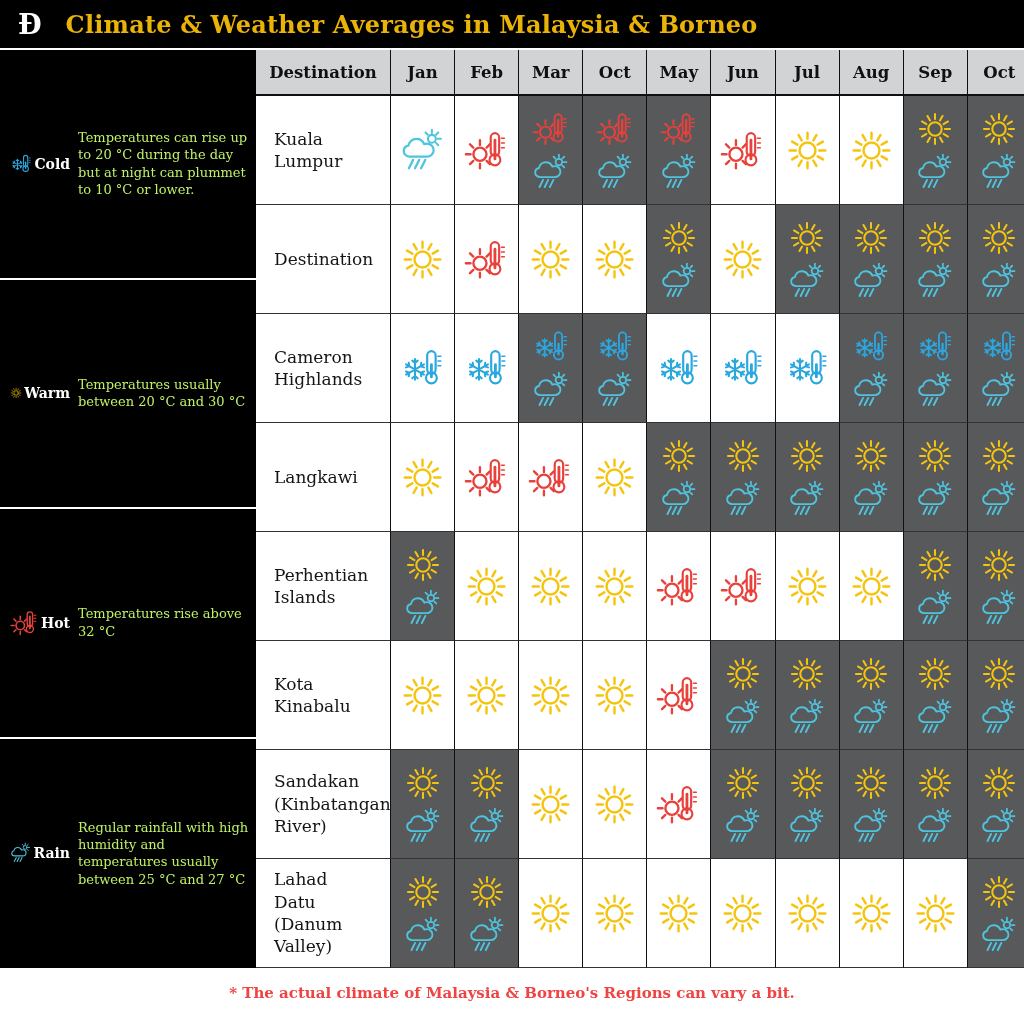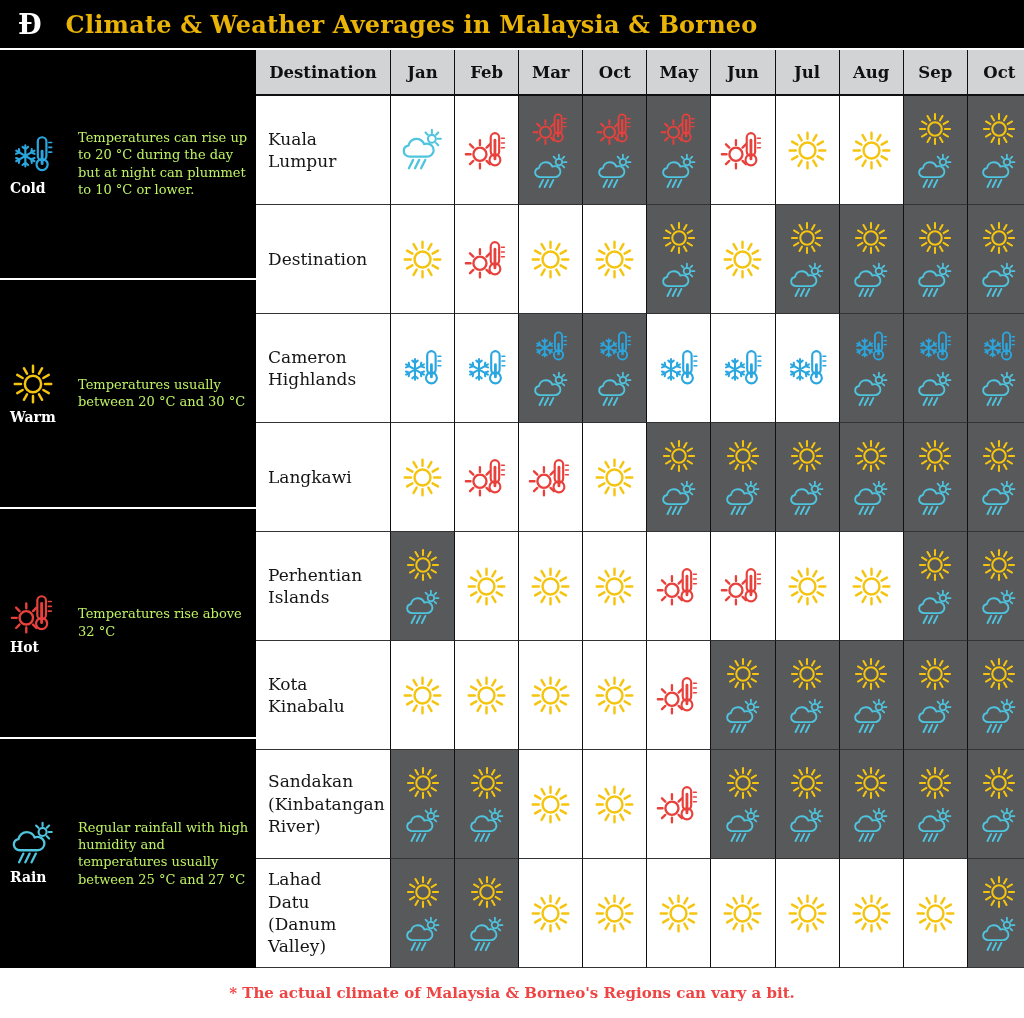--- a/index.html
+++ b/index.html
@@ -12,31 +12,31 @@
   .header{height:48px;background:#000;display:flex;align-items:center;gap:24px;padding-left:18px;box-sizing:border-box;}
   .logo{color:#fff;font-weight:bold;font-size:27px;line-height:1;}
   .title{color:#eab308;font-weight:bold;font-size:24px;letter-spacing:.2px;}
   .divider{height:2px;background:#fff;}
   
   .content{display:flex;height:918px;}
   
   .legend{width:256px;background:#000;box-sizing:border-box;display:flex;flex-direction:column;flex:none;}
   .legend-section{height:229.5px;box-sizing:border-box;border-bottom:2px solid #fff;display:flex;align-items:center;padding:0 4px 0 10px;gap:8px;}
   .legend-section:last-child{border-bottom:none;}
-  .legend-iconcol{width:60px;flex:none;display:flex;flex-direction:column;gap:2px;}
+  .legend-iconcol{width:60px;flex:none;display:flex;flex-direction:row;align-items:center;gap:2px;}
   .lg-icon{width:46px;height:46px;}
   .legend-label{color:#fff;font-weight:bold;font-size:14px;}
   .legend-desc{color:#bef264;font-size:13px;line-height:1.33;width:178px;}
   
   .table-wrap{width:768px;flex:none;}
   .grid{display:grid;grid-template-columns:135px repeat(12,1fr);grid-template-rows:46px repeat(8,109px);width:904px;height:918px;box-sizing:border-box;}
   .th{background:var(--header_cell,#D2D3D5);border-right:1px solid #101010;border-bottom:2px solid #101010;
       display:flex;align-items:center;justify-content:center;font-weight:bold;font-size:16.5px;color:#101010;}
   .dest-cell{background:#fff;border-right:1px solid #101010;border-bottom:1px solid #333;
-      display:flex;align-items:center;box-sizing:border-box;padding-left:12px;padding-right:26px;
+      display:flex;align-items:center;box-sizing:border-box;padding-left:18px;padding-right:26px;
       font-size:17px;color:#151515;line-height:1.32;}
   .cell{background:#fff;border-right:1px solid #101010;border-bottom:1px solid #333;
       display:flex;flex-direction:column;align-items:center;justify-content:center;gap:5px;box-sizing:border-box;}
   .cell.dark{background:var(--dark_cell,#58595B);}
   .cell-icon{width:38px;height:38px;}
   .cell-icon.solo{width:45px;height:45px;}
   
   .wicon{fill:none;stroke:currentColor;stroke-linecap:round;stroke-linejoin:round;}
   
   .footer{height:50px;display:flex;align-items:center;justify-content:center;

